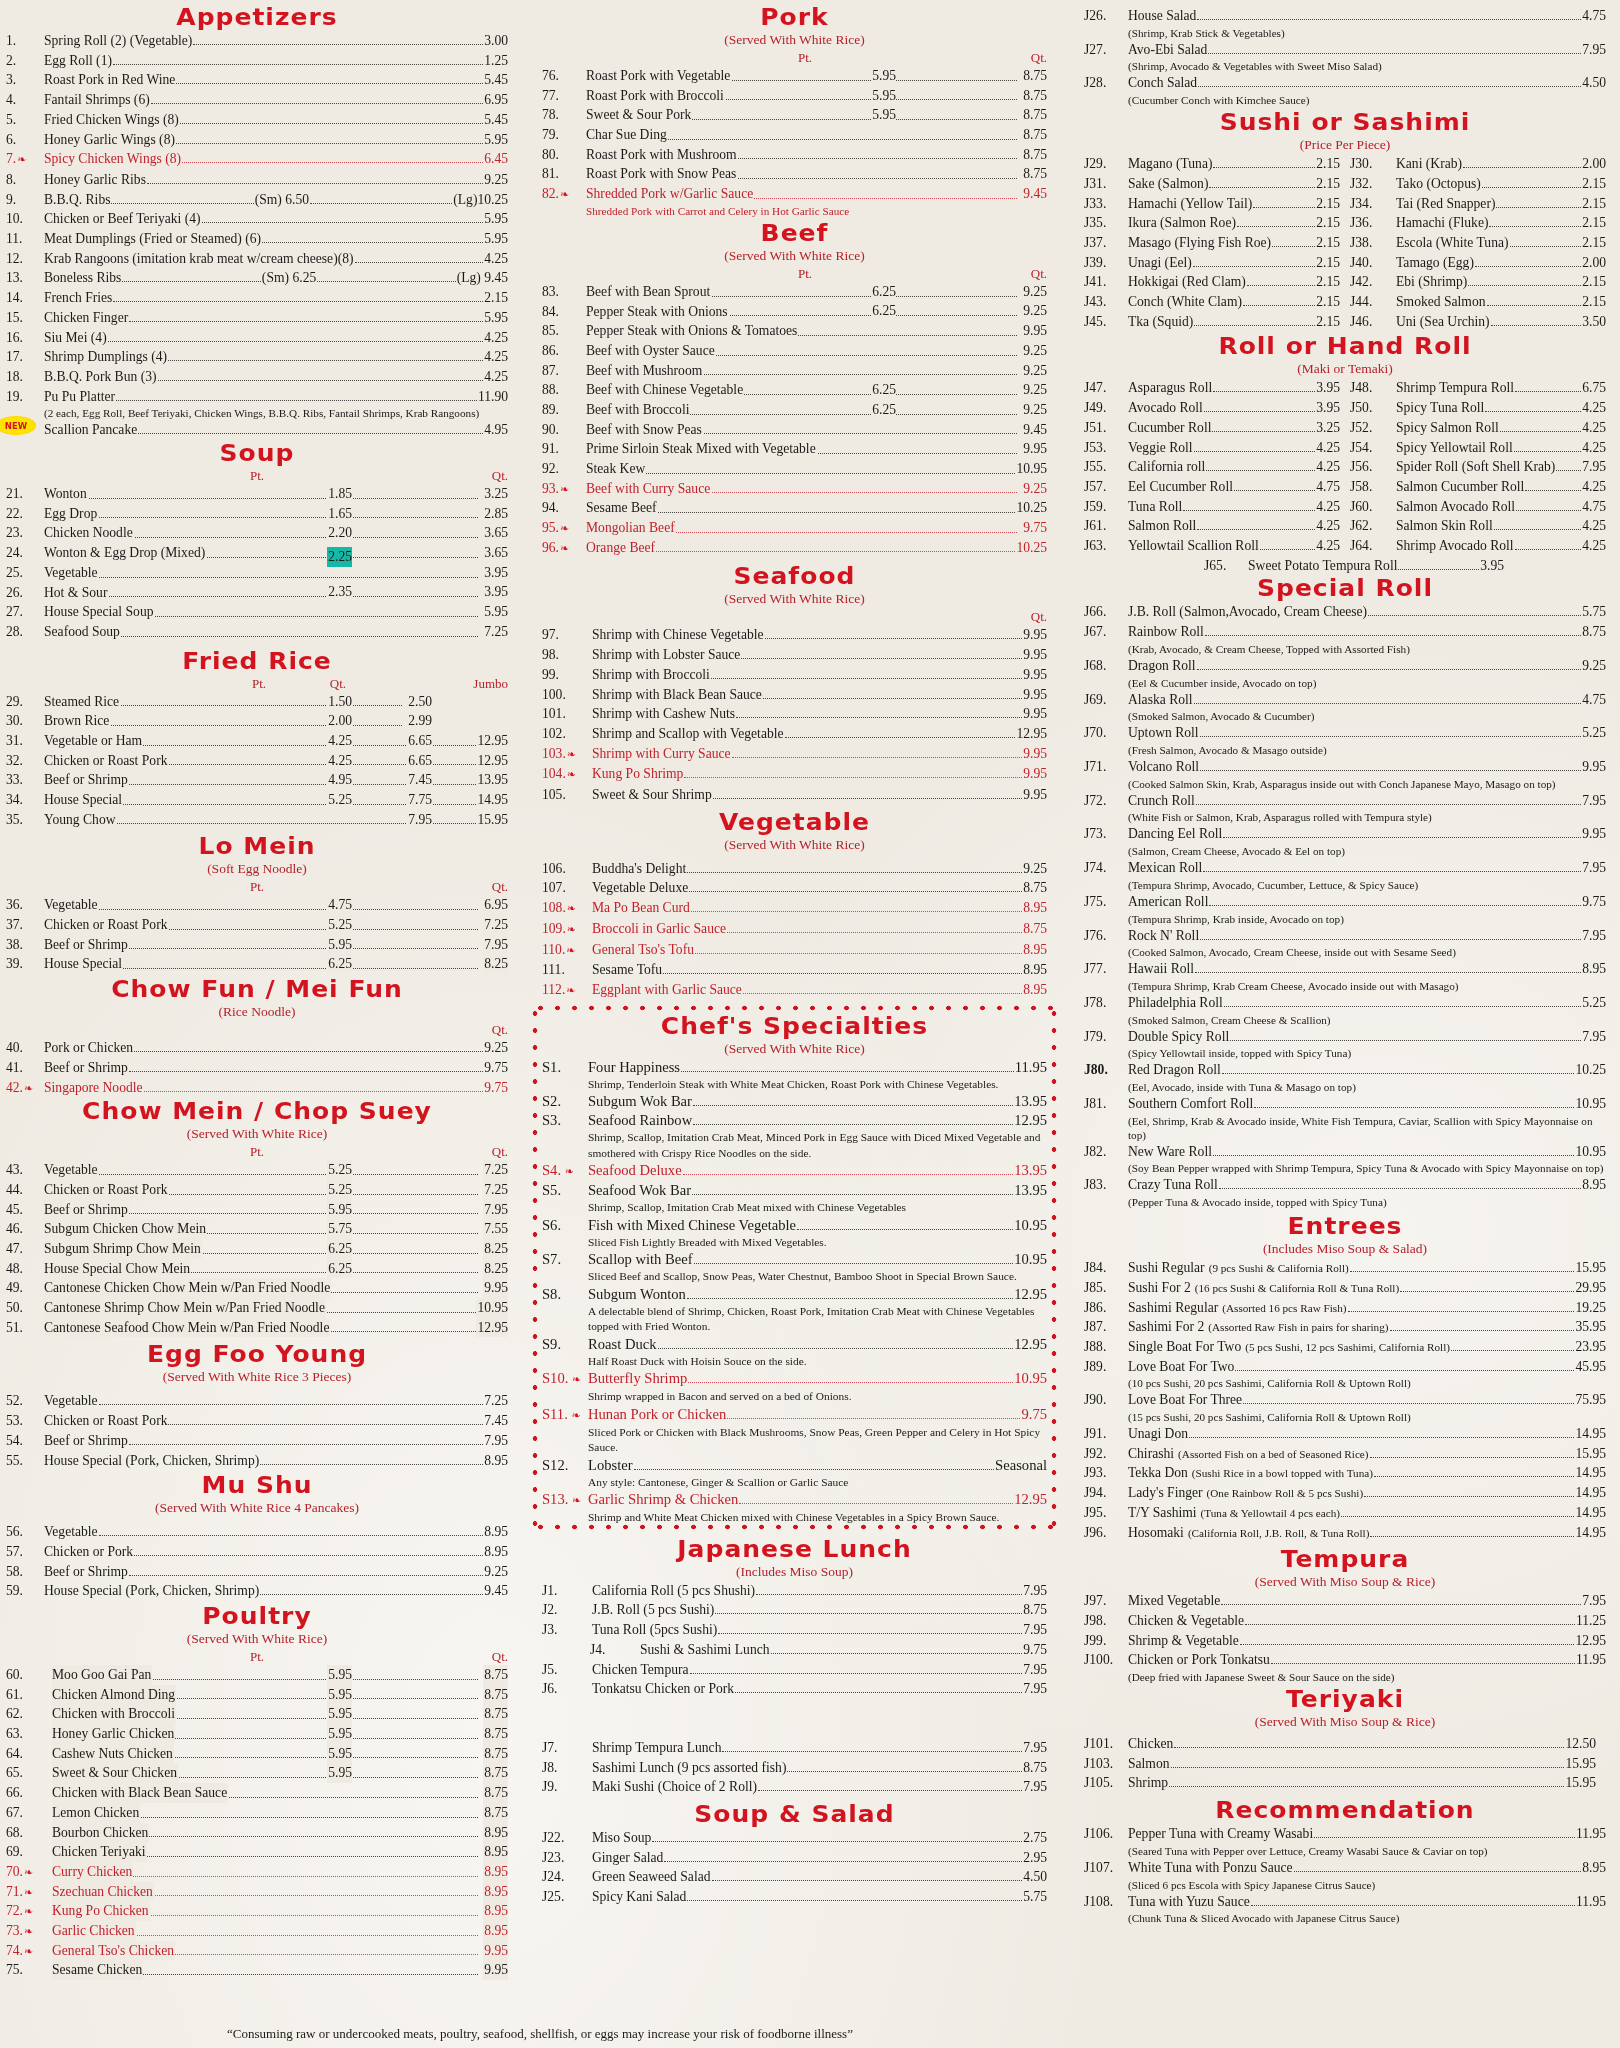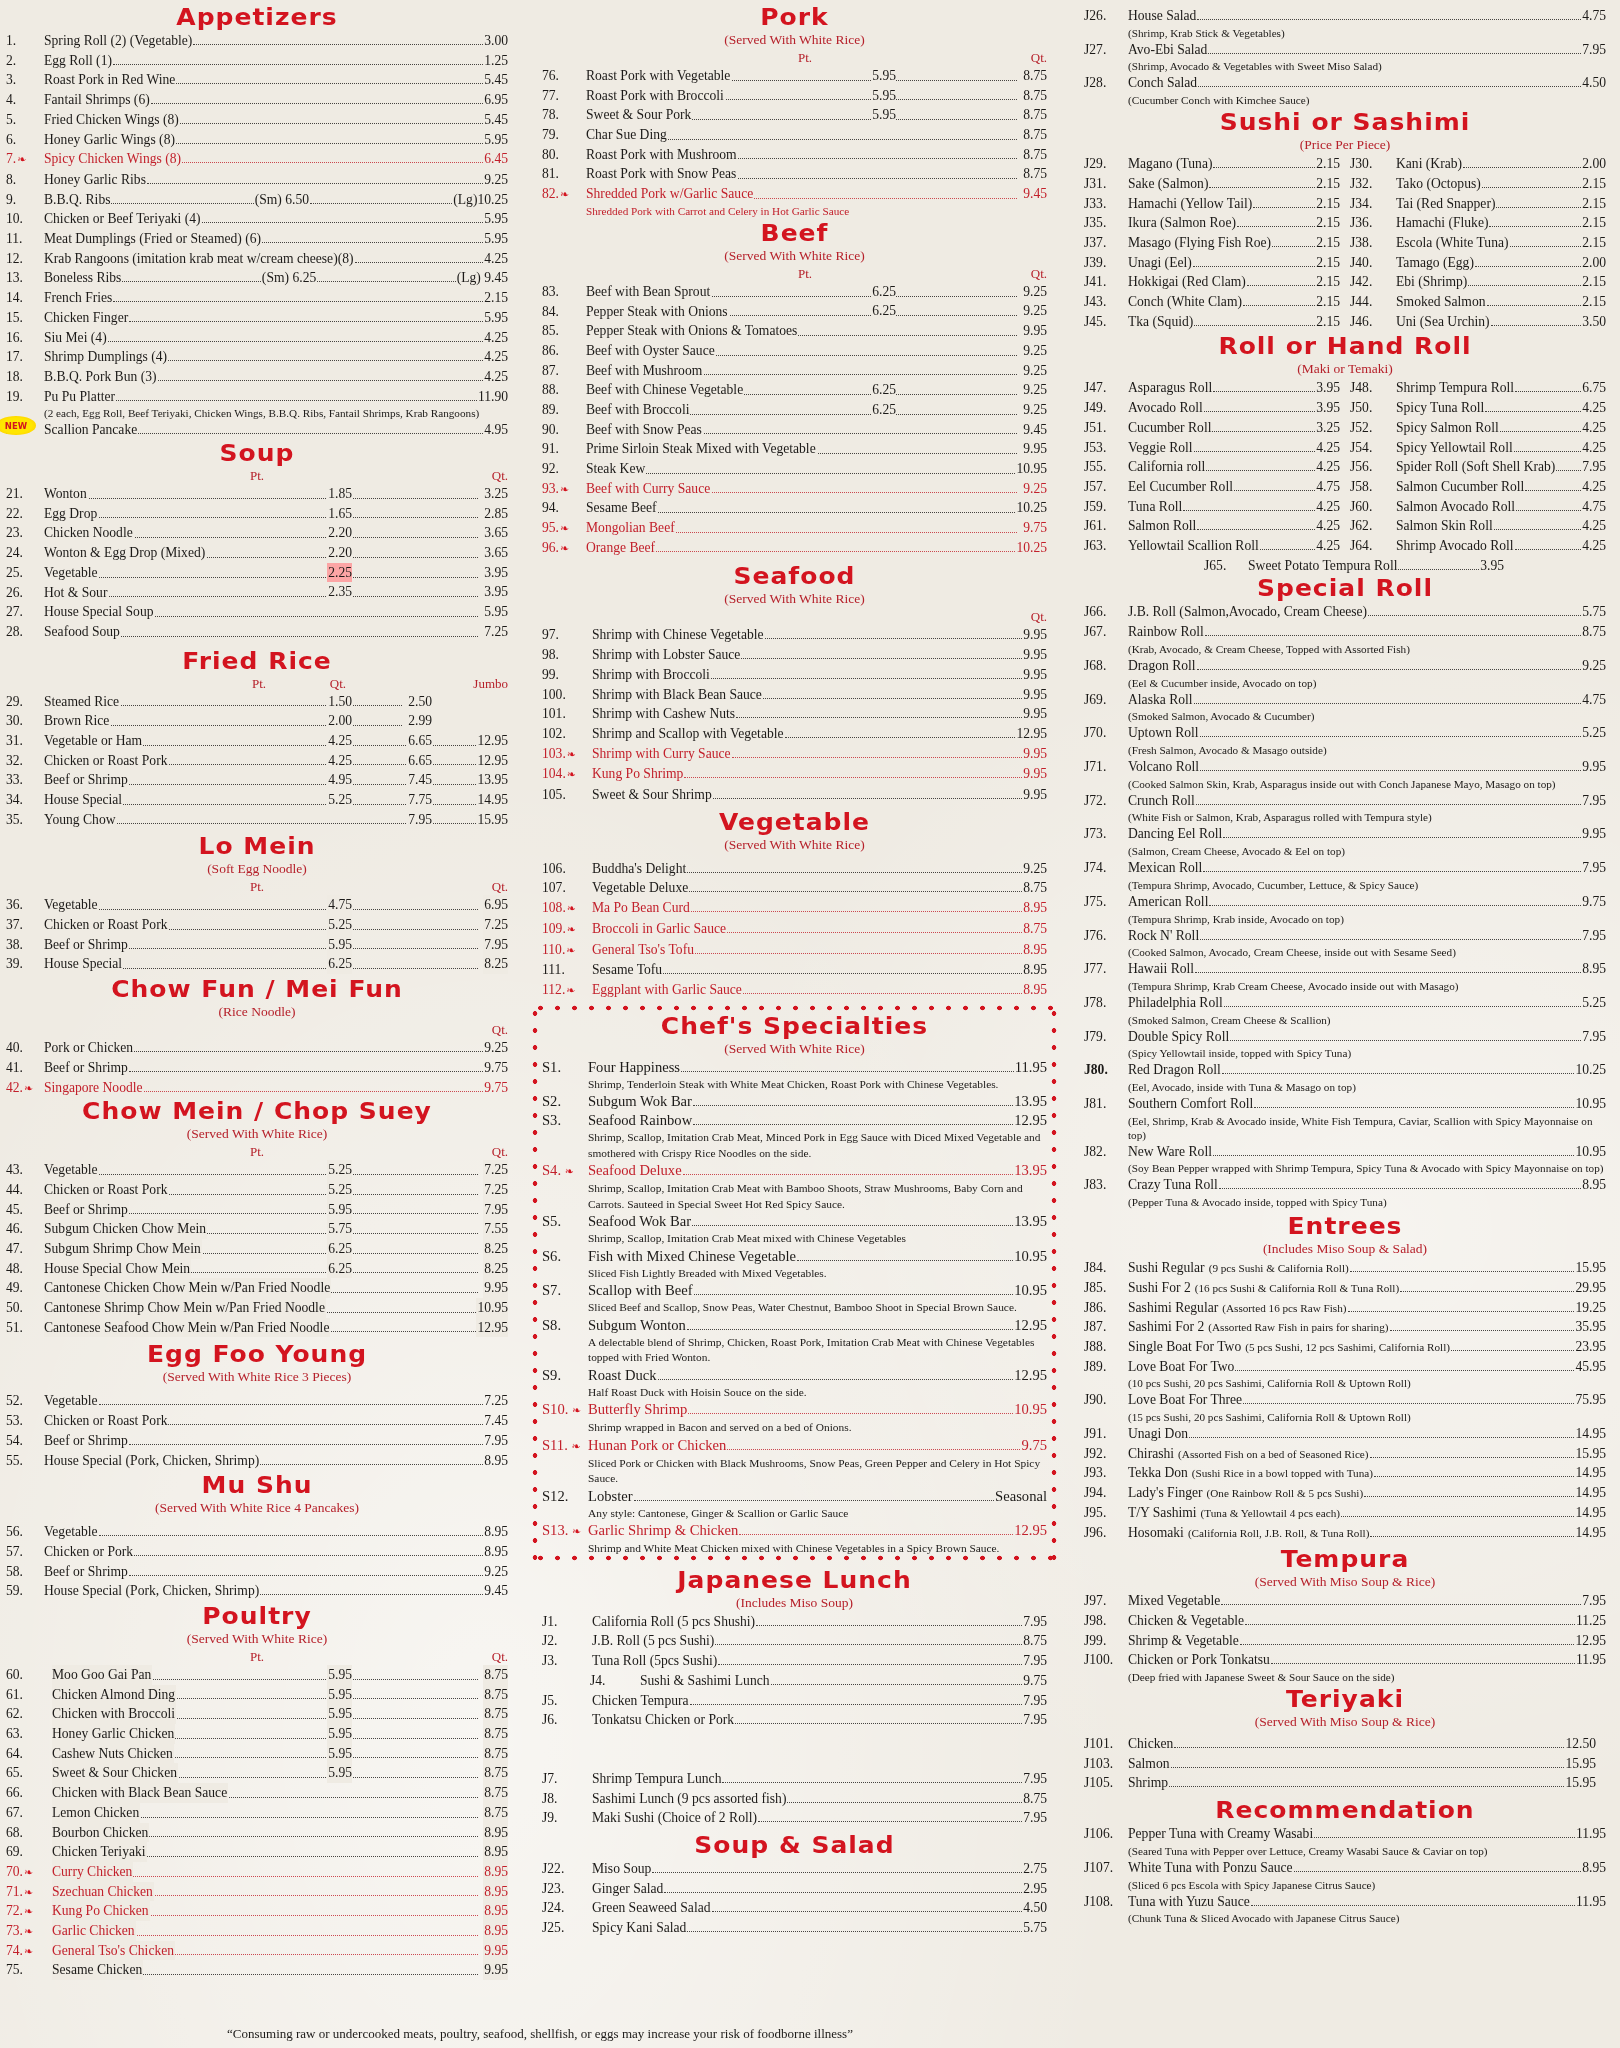--- a/index.html
+++ b/index.html
@@ -222,21 +222,21 @@
       <span class="num" style="width: 38px;"><span>24.</span></span>
       <span class="name" style="background: rgb(239, 235, 227); position: relative; z-index: 2; padding-right: 1px;">Wonton &amp; Egg Drop (Mixed)</span>
       <span style="position: absolute; left: 38px; width: 434px; bottom: 5px; border-bottom: 1.3px dotted currentcolor; opacity: 0.8; z-index: 1;"></span>
       <span class="price" style="position: absolute; right: 156px; bottom: 0px; background: rgb(239, 235, 227); padding-left: 1px; z-index: 2;">2.20</span>
       <span class="price" style="position: absolute; right: 0px; bottom: 0px; background: rgb(239, 235, 227); padding-left: 1px; z-index: 2;">3.65</span>
     </div>
     <div class="row" style="position: relative; height: 19.7px;">
       <span class="num" style="width: 38px;"><span>25.</span></span>
       <span class="name" style="background: rgb(239, 235, 227); position: relative; z-index: 2; padding-right: 1px;">Vegetable</span>
       <span style="position: absolute; left: 38px; width: 434px; bottom: 5px; border-bottom: 1.3px dotted currentcolor; opacity: 0.8; z-index: 1;"></span>
-      <span class="price" style="position: absolute; right: 156px; bottom: 0px; background: #fca5a5; padding-left: 1px; z-index: 2;">2.25</span>
+      <span class="price" style="position: absolute; right: 156px; bottom: 16px; background: #14b8a6; padding-left: 1px; z-index: 2;">2.25</span>
       <span class="price" style="position: absolute; right: 0px; bottom: 0px; background: rgb(239, 235, 227); padding-left: 1px; z-index: 2;">3.95</span>
     </div>
     <div class="row" style="position: relative; height: 19.7px;">
       <span class="num" style="width: 38px;"><span>26.</span></span>
       <span class="name" style="background: rgb(239, 235, 227); position: relative; z-index: 2; padding-right: 1px;">Hot &amp; Sour</span>
       <span style="position: absolute; left: 38px; width: 434px; bottom: 5px; border-bottom: 1.3px dotted currentcolor; opacity: 0.8; z-index: 1;"></span>
       <span class="price" style="position: absolute; right: 156px; bottom: 0px; background: rgb(239, 235, 227); padding-left: 1px; z-index: 2;">2.35</span>
       <span class="price" style="position: absolute; right: 0px; bottom: 0px; background: rgb(239, 235, 227); padding-left: 1px; z-index: 2;">3.95</span>
     </div>
     <div class="row" style="position: relative; height: 19.7px;">
@@ -874,21 +874,20 @@
         <span class="dots"></span>
         <span class="price">12.95</span>
       </div>
       <div class="chef-desc">Shrimp, Scallop, Imitation Crab Meat, Minced Pork in Egg Sauce with Diced Mixed Vegetable and smothered with Crispy Rice Noodles on the side.</div>
       <div class="chef-row red" style="color: rgb(194, 32, 43);">
         <span class="num"><span>S4.</span><span class="pepper"> ❧</span></span>
         <span class="name">Seafood Deluxe</span>
         <span class="dots"></span>
         <span class="price">13.95</span>
       </div>
-      <div class="chef-desc">Shrimp, Scallop, Imitation Crab Meat with Bamboo Shoots, Straw Mushrooms, Baby Corn and Carrots. Sauteed in Special Sweet Hot Red Spicy Sauce.</div>
       <div class="chef-row">
         <span class="num"><span>S5.</span></span>
         <span class="name">Seafood Wok Bar</span>
         <span class="dots"></span>
         <span class="price">13.95</span>
       </div>
       <div class="chef-desc">Shrimp, Scallop, Imitation Crab Meat mixed with Chinese Vegetables</div>
       <div class="chef-row">
         <span class="num"><span>S6.</span></span>
         <span class="name">Fish with Mixed Chinese Vegetable</span>

